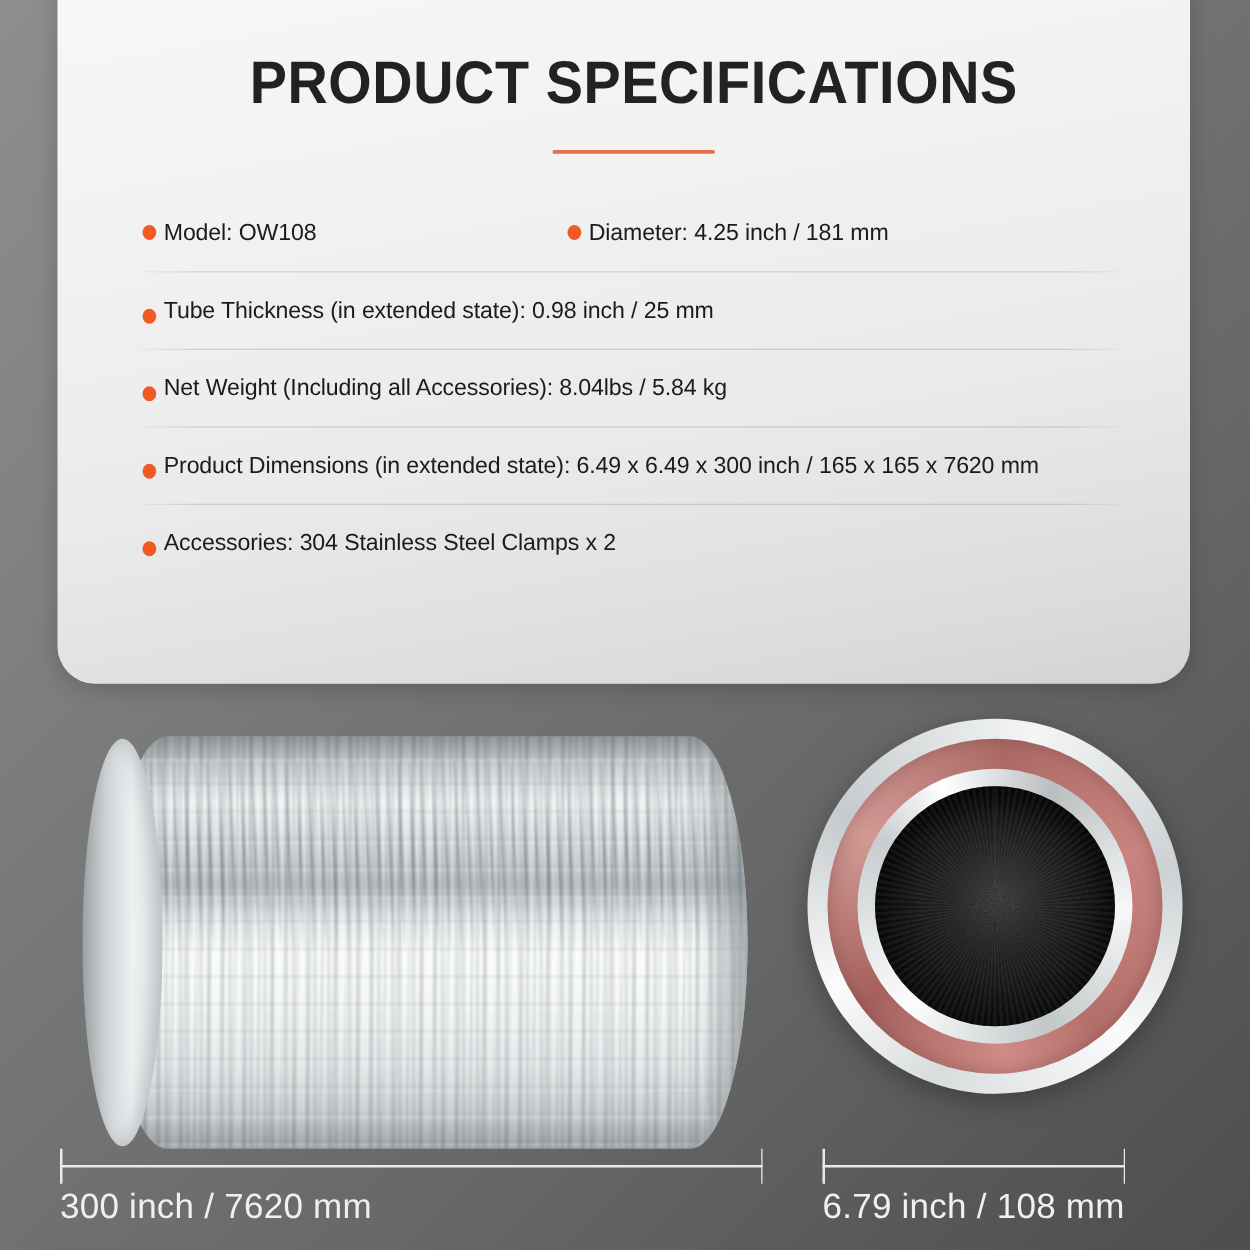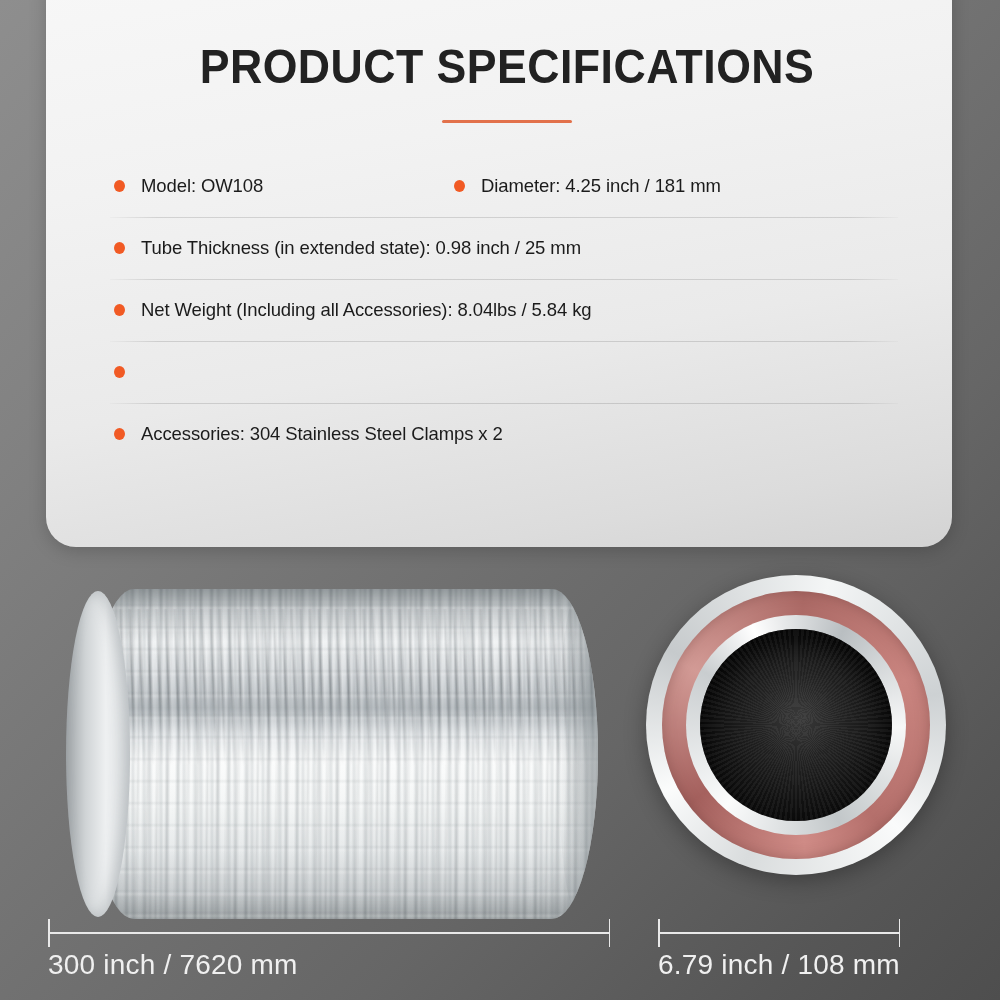--- a/index.html
+++ b/index.html
@@ -82,25 +82,25 @@
     content:"";
     position:absolute;
     left:0; right:6px; top:0;
     height:1px;
     background:linear-gradient(to right, rgba(0,0,0,0.02), rgba(0,0,0,0.13) 6%, rgba(0,0,0,0.13) 94%, rgba(0,0,0,0.02));
   }
 
   .spec-cell {
     display:flex;
     align-items:center;
-    gap:16px;
+    gap:6px;
   }
   .spec-cell.col-a { width:340px; flex:none; }
   .spec-cell.col-b { flex:none; }
-  .spec-cell.full  { flex:1; }
+  .spec-cell.full  { flex:1;align-items:flex-end; }
 
   .bullet {
     width:11px; height:12px;
     border-radius:50%;
     flex:none;
     display:block;
   }
 
   .spec-text {
     font-size:18.5px;
@@ -330,20 +330,21 @@
         <div class="spec-row">
           <div class="spec-cell full">
             <span class="bullet" style="background: rgb(241, 90, 36);"></span>
             <span class="spec-text">Net Weight (Including all Accessories): 8.04lbs / 5.84 kg</span>
           </div>
         </div>
 
         <div class="spec-row">
           <div class="spec-cell full">
             <span class="bullet" style="background: rgb(241, 90, 36);"></span>
+            <span class="spec-text">Product Dimensions (in extended state): 6.49 x 6.49 x 300 inch / 165 x 165 x 7620 mm</span>
           </div>
         </div>
 
         <div class="spec-row">
           <div class="spec-cell full">
             <span class="bullet" style="background: rgb(241, 90, 36);"></span>
             <span class="spec-text">Accessories:  304 Stainless Steel Clamps x 2</span>
           </div>
         </div>
 

